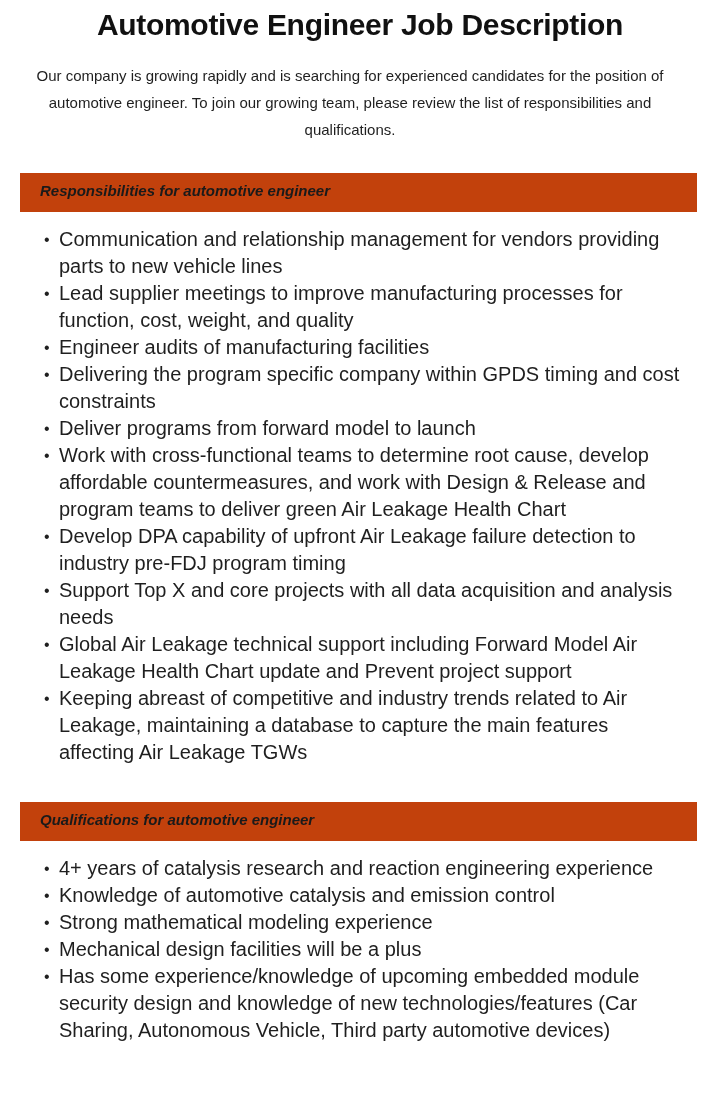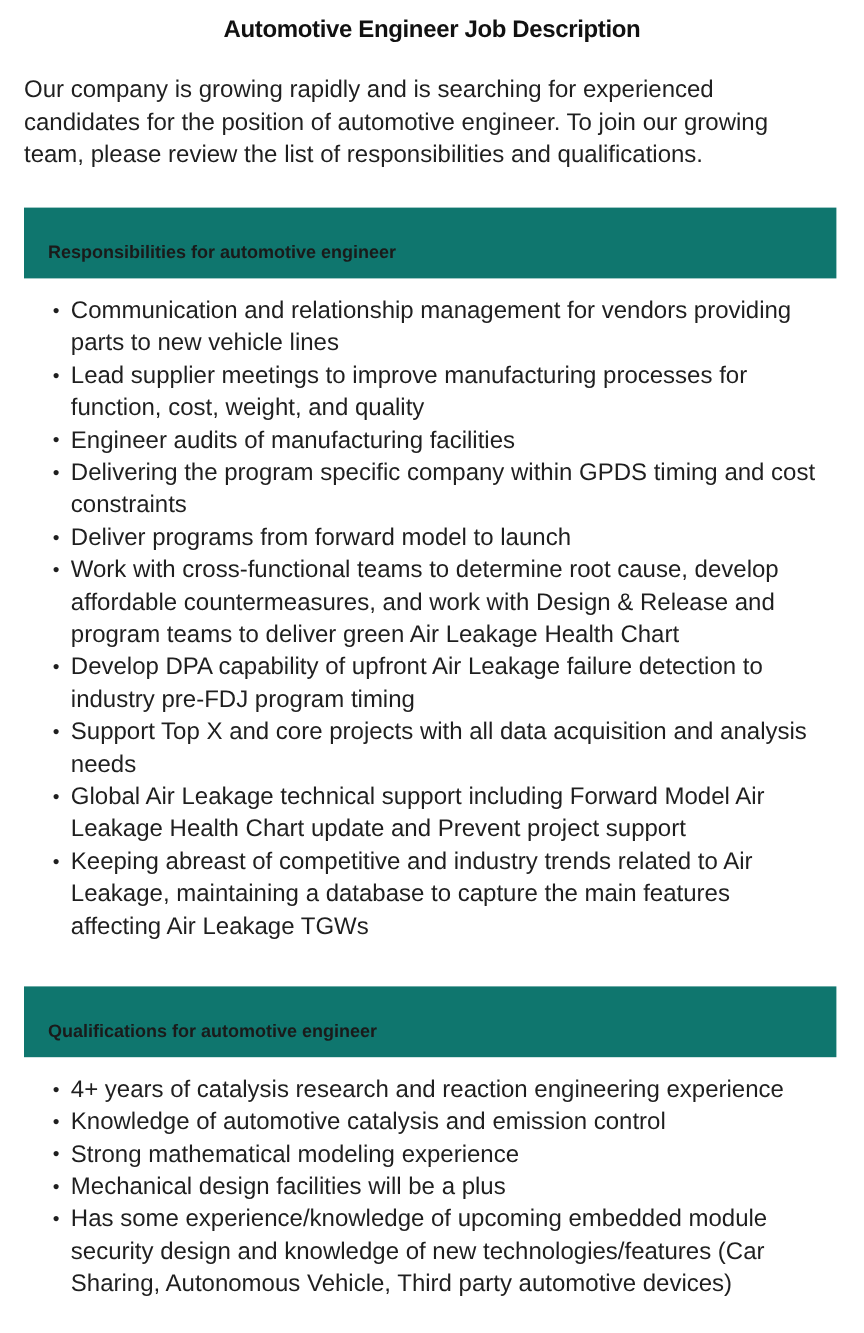--- a/index.html
+++ b/index.html
@@ -14,45 +14,47 @@
     font-family: "Liberation Sans", "DejaVu Sans", sans-serif;
     color: #1a1a1a;
     -webkit-font-smoothing: antialiased;
   }
   .page {
     width: 720px;
     box-sizing: border-box;
     padding: 0;
   }
   .page-title {
-    font-size: 20px;
+    font-size: 30px;
     font-weight: bold;
     letter-spacing: -0.3px;
     text-align: center;
     color: #111111;
     margin: 0;
     padding: 6px 20px 0 20px;
     line-height: 38px;
   }
   .intro {
-    font-size: 20px;
+    font-size: 15px;
     line-height: 27px;
     color: #1f1f1f;
     margin: 0;
     padding: 18px 40px 0 20px;
+    text-align: center;
   }
   .section {
     margin: 0;
     padding: 0;
   }
   .section-header {
-    background: #0f766e;
+    background: #c2410c;
     margin: 0 23px 0 20px;
-    padding: 28px 0 12px 20px;
+    padding: 8px 0 12px 20px;
     box-sizing: border-box;
+    font-style: italic;
   }
   .section-header-text {
     font-size: 15px;
     font-weight: bold;
     color: #1a1a1a;
     line-height: 19px;
   }
   .section-spacer-top {
     height: 30px;
   }

